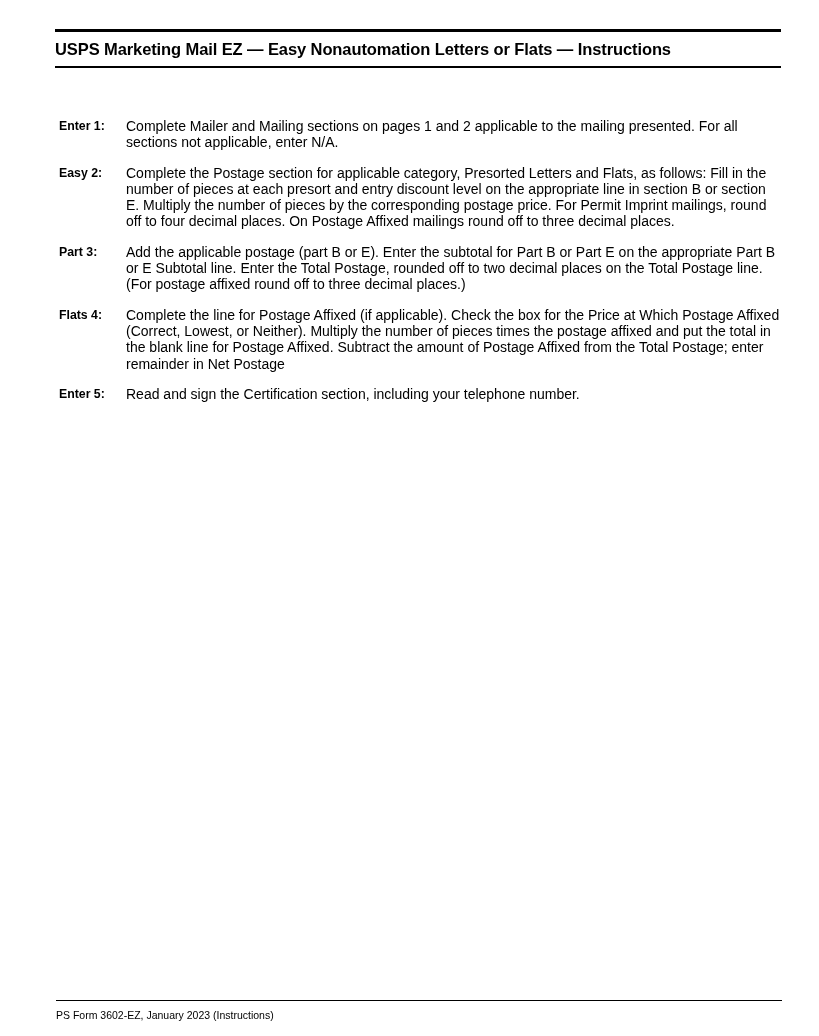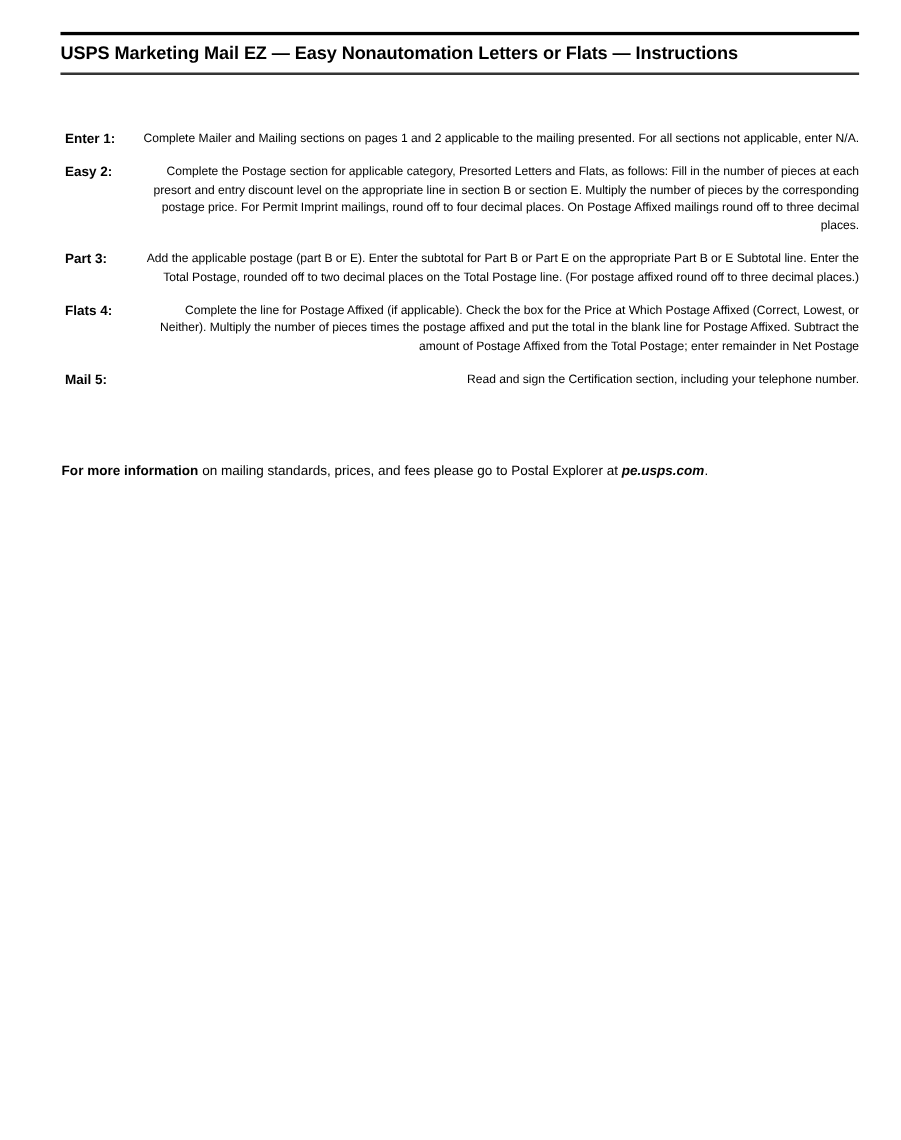--- a/index.html
+++ b/index.html
@@ -83,23 +83,23 @@
     flex: 0 0 auto;
     width: 67px;
     font-size: 12.3px;
     font-weight: bold;
     line-height: 16.3px;
     white-space: nowrap;
   }
 
   .step-body {
     flex: 1 1 auto;
-    font-size: 11px;
+    font-size: 14px;
     line-height: 16.3px;
-    text-align: right;
+    text-align: left;
     max-width: 658px;
   }
 
   
   .moreinfo {
     position: absolute;
     left: 40px;
     top: 408px;
     width: 726px;
     font-size: 12.3px;
@@ -160,22 +160,25 @@
       <div class="step-label">Part 3:</div>
       <div class="step-body">Add the applicable postage (part B or E). Enter the subtotal for Part B or Part E on the appropriate Part B or E Subtotal line. Enter the Total Postage, rounded off to two decimal places on the Total Postage line. (For postage affixed round off to three decimal places.)</div>
     </div>
 
     <div class="step">
       <div class="step-label">Flats 4:</div>
       <div class="step-body">Complete the line for Postage Affixed (if applicable). Check the box for the Price at Which Postage Affixed (Correct, Lowest, or Neither). Multiply the number of pieces times the postage affixed and put the total in the blank line for Postage Affixed. Subtract the amount of Postage Affixed from the Total Postage; enter remainder in Net Postage</div>
     </div>
 
     <div class="step">
-      <div class="step-label">Mail 5:</div>
+      <div class="step-label">Enter 5:</div>
       <div class="step-body">Read and sign the Certification section, including your telephone number.</div>
     </div>
 
   </div>
 
-  <p class="moreinfo"><b>For more information</b><span> on mailing standards, prices, and fees please go to Postal Explorer at </span><span class="site">pe.usps.com</span><span>.</span></p>
 
+  <div class="footer">
+    <div class="footer-rule"></div>
+    <p class="footer-text">PS Form 3602-EZ, January 2023 (Instructions)</p>
+  </div>
 
 </div>
 
 </body></html>

